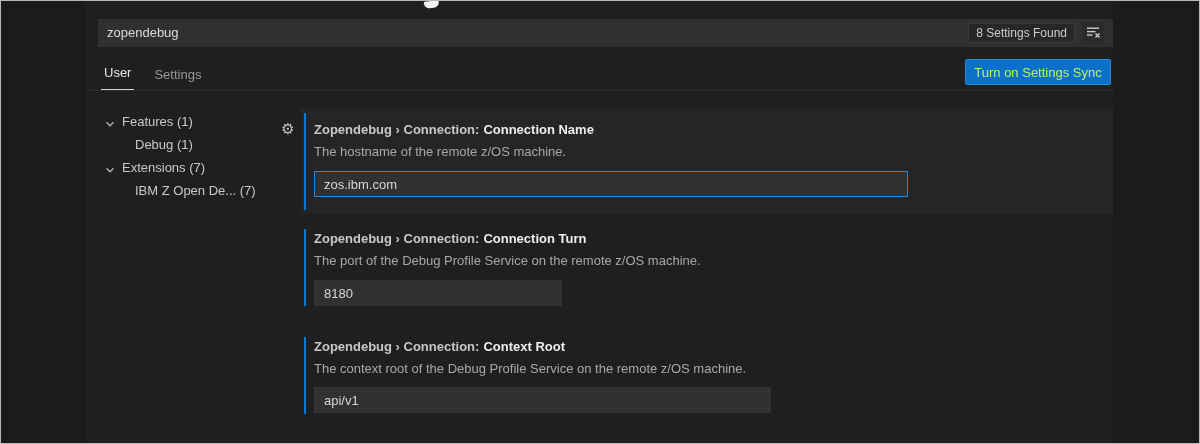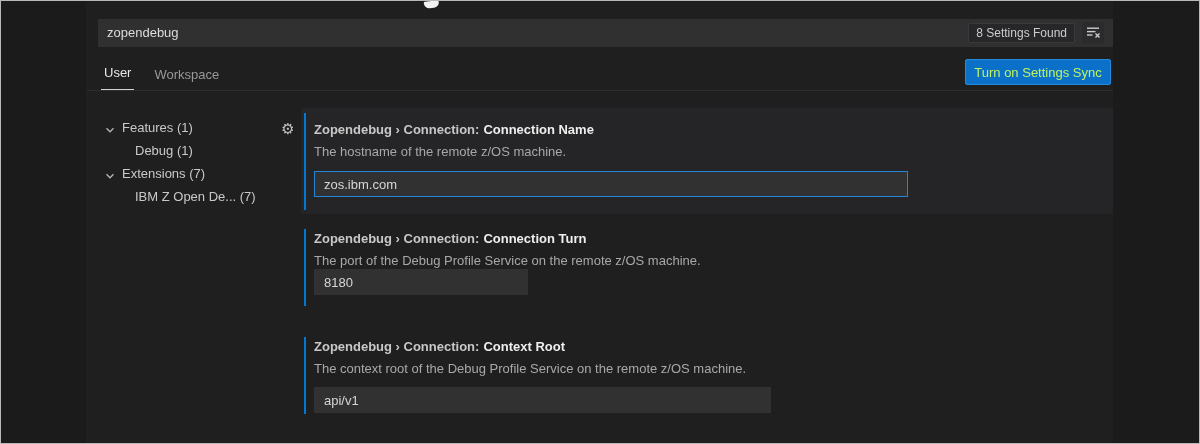--- a/index.html
+++ b/index.html
@@ -50,21 +50,21 @@
     position:absolute; left:86px; top:89px; width:1026px; height:1px; background:#2d2d2e;
   }
   .sync-btn {
     position:absolute; left:964px; top:58px; width:146px; height:26px;
     background:#0a70c8; border:1px solid #2389da; border-radius:2px;
     color:#bef264; font-size:13px; display:flex; align-items:center; justify-content:center;
     cursor:pointer; white-space:nowrap;
   }
 
   
-  .toc { position:absolute; left:104px; top:115px; width:196px; color:#c9c9c9; font-size:13px; }
+  .toc { position:absolute; left:104px; top:109px; width:196px; color:#c9c9c9; font-size:13px; }
   .toc-item { height:23px; display:flex; align-items:center; cursor:pointer; white-space:nowrap; }
   .toc-item .chev { width:10px; height:10px; margin-right:7px; flex:0 0 auto; }
   .toc-item.lvl1 { padding-left:30px; }
 
   
   .row-gear {
     position:absolute; left:278px; top:119px; width:18px; height:18px;
     color:#c2c2c2; font-size:15px; line-height:18px; text-align:center; cursor:pointer;
   }
 
@@ -83,21 +83,21 @@
   .setting-title { font-size:13px; font-weight:700; line-height:17px; white-space:nowrap; }
   .setting-title .cat  { color:#c8c8c8; }
   .setting-title .name { color:#eeeeee; margin-left:4px; }
   .setting-desc { font-size:13px; color:#a8a8a8; line-height:17px; margin-top:5px; white-space:nowrap; }
 
   .setting-input {
     display:block; height:26px; background:#313132; border:1px solid #313132;
     color:#d6d6d6; font-size:13px; font-family:inherit; padding:0 9px; outline:none;
   }
   .row-0 .setting-input { width:594px; margin-top:11px; border-color:#2386d9; }
-  .row-1 .setting-input { width:214px; }
+  .row-1 .setting-input { width:248px; margin-top:11px; }
   .row-2 .setting-input { width:457px; margin-top:10px; }
 </style>
 </head>
 <body>
 
 <div class="screen">
   <div class="editor-area"></div>
 
   <div class="cursor-blob"></div>
 
@@ -113,21 +113,21 @@
             <path d="M2 11h5.5"></path>
             <path d="M10.5 9.5l4 4M14.5 9.5l-4 4"></path>
           </g>
         </svg>
       </span>
     </span>
   </div>
 
   <div class="tabs">
     <span class="tab active">User</span>
-    <span class="tab">Workspace</span>
+    <span class="tab">Settings</span>
   </div>
   <div class="header-divider"></div>
 
   <div class="sync-btn">Turn on Settings Sync</div>
 
   <div class="toc">
     <div class="toc-item">
       <span class="chev">
         <svg width="10" height="10" viewBox="0 0 10 10">
             <path d="M1.5 3.2L5 6.8l3.5-3.6" stroke="#b5b5b5" stroke-width="1.3" fill="none"></path>

